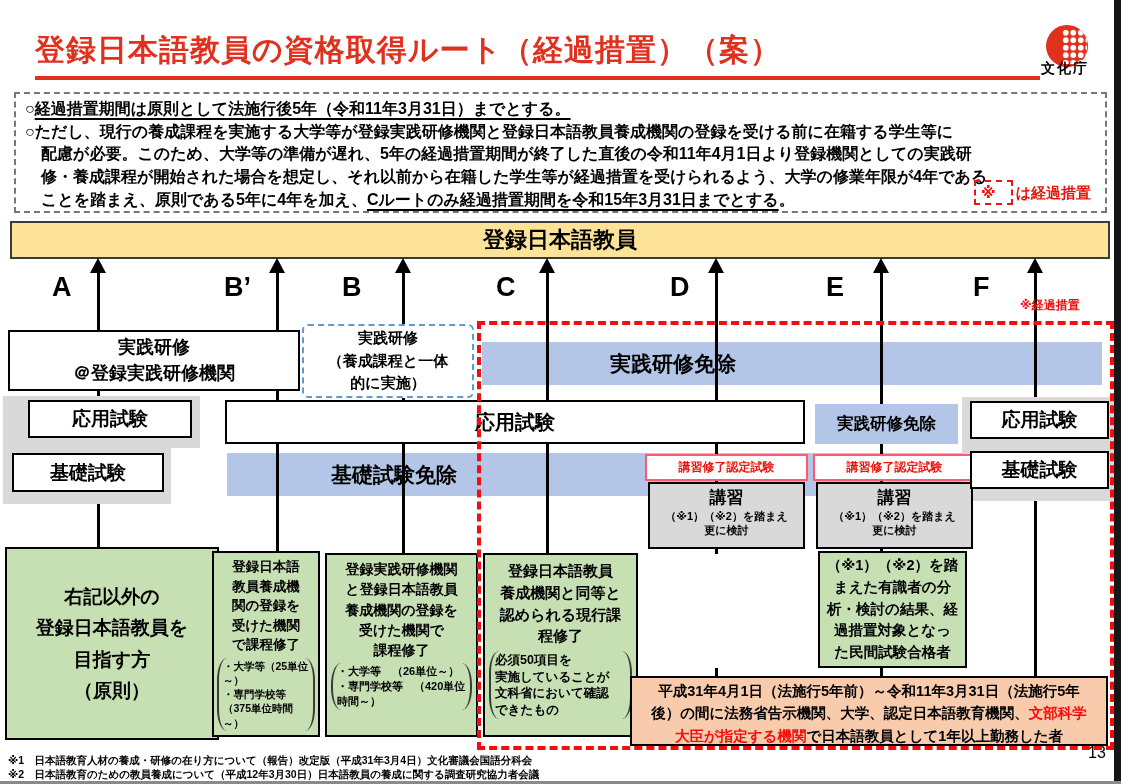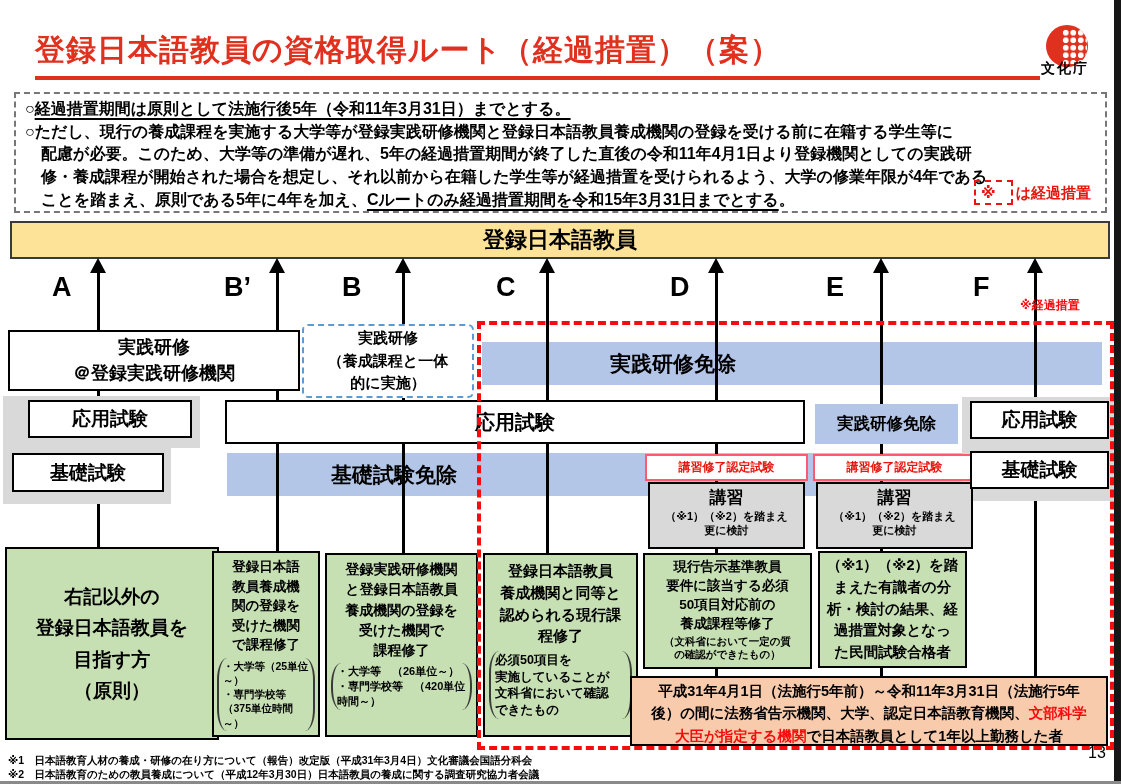--- a/index.html
+++ b/index.html
@@ -171,28 +171,20 @@
     <div class="pre b" style="font-size:15px;line-height:1.45;text-align:center;">登録日本語教員
 養成機関と同等と
 認められる現行課
 程修了</div>
     <div class="paren pre b" style="font-size:12.5px;line-height:1.32;margin-top:4px;">必須50項目を
 実施していることが
 文科省において確認
 できたもの</div>
   </div>
 
-  <div class="abs green" style="left:643px;top:553px;width:169px;height:116px;padding:3px 2px;text-align:center;">
-    <div class="pre b" style="font-size:13.5px;line-height:1.4;">現行告示基準教員
-要件に該当する必須
-50項目対応前の
-養成課程等修了</div>
-    <div class="pre b" style="font-size:10.5px;line-height:1.25;margin-top:1px;">（文科省において一定の質
-の確認ができたもの）</div>
-  </div>
 
   <div class="abs green ctr pre b" style="left:818px;top:551px;width:149px;height:117px;font-size:14.5px;line-height:1.5;">（※1）（※2）を踏
 まえた有識者の分
 析・検討の結果、経
 過措置対象となっ
 た民間試験合格者</div>
 
   <div class="abs orange" style="left:630px;top:676px;width:478px;height:70px;">
     <span>平成31年4月1日（法施行5年前）～令和11年3月31日（法施行5年後）の間に法務省告示機関、大学、認定日本語教育機関、</span><span class="hl">文部科学大臣が指定する機関</span><span>で日本語教員として1年以上勤務した者</span>
   </div>

